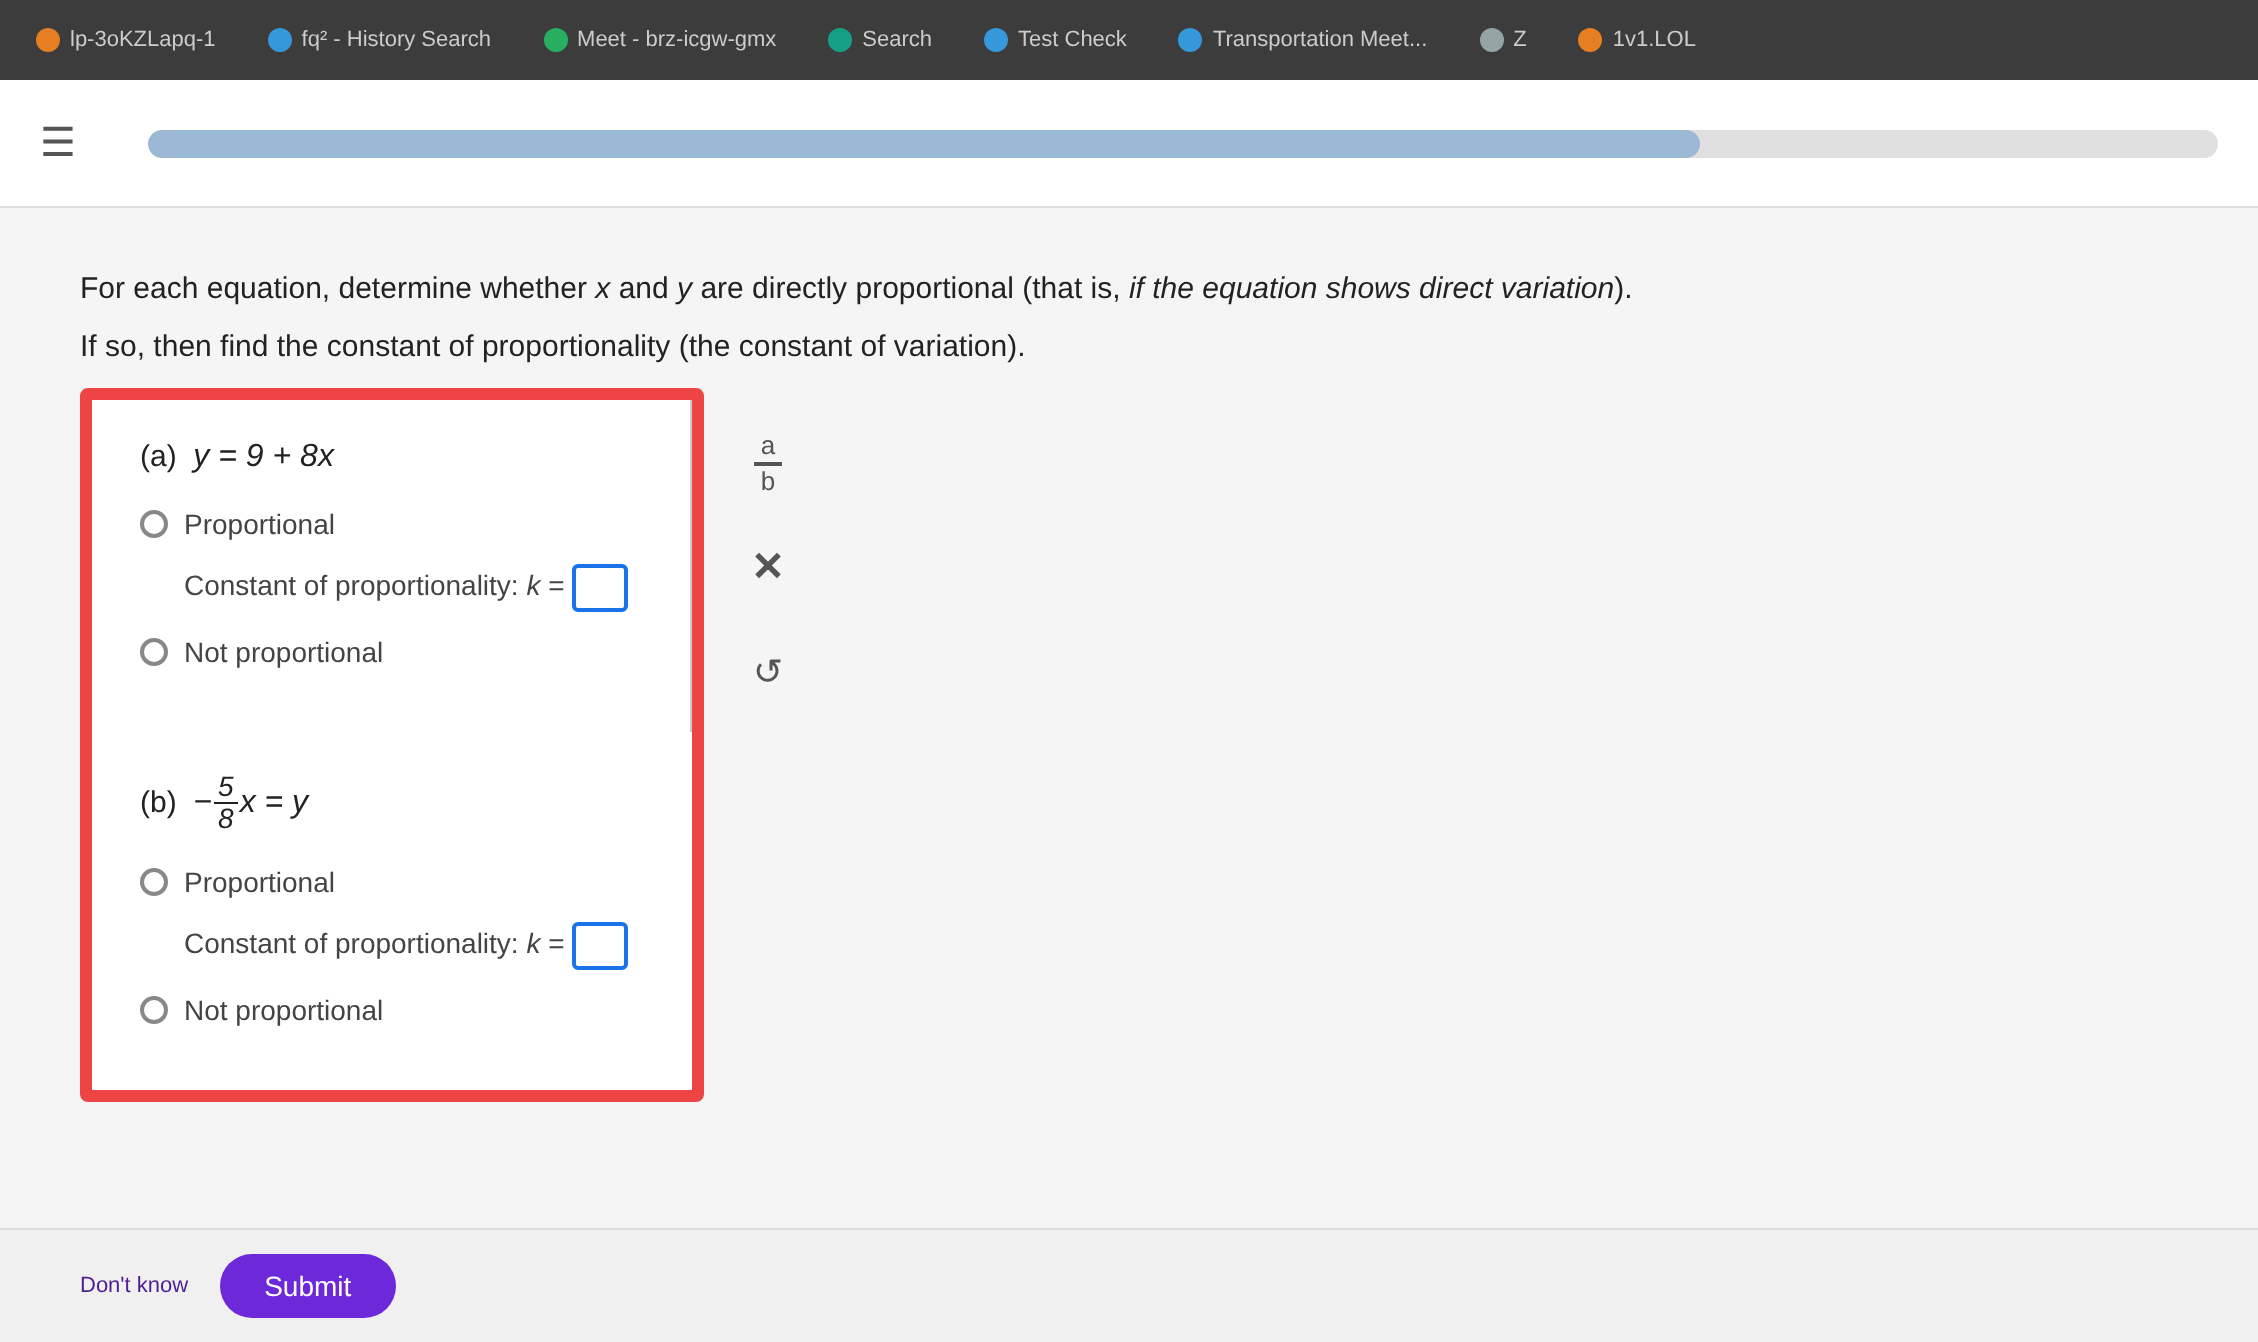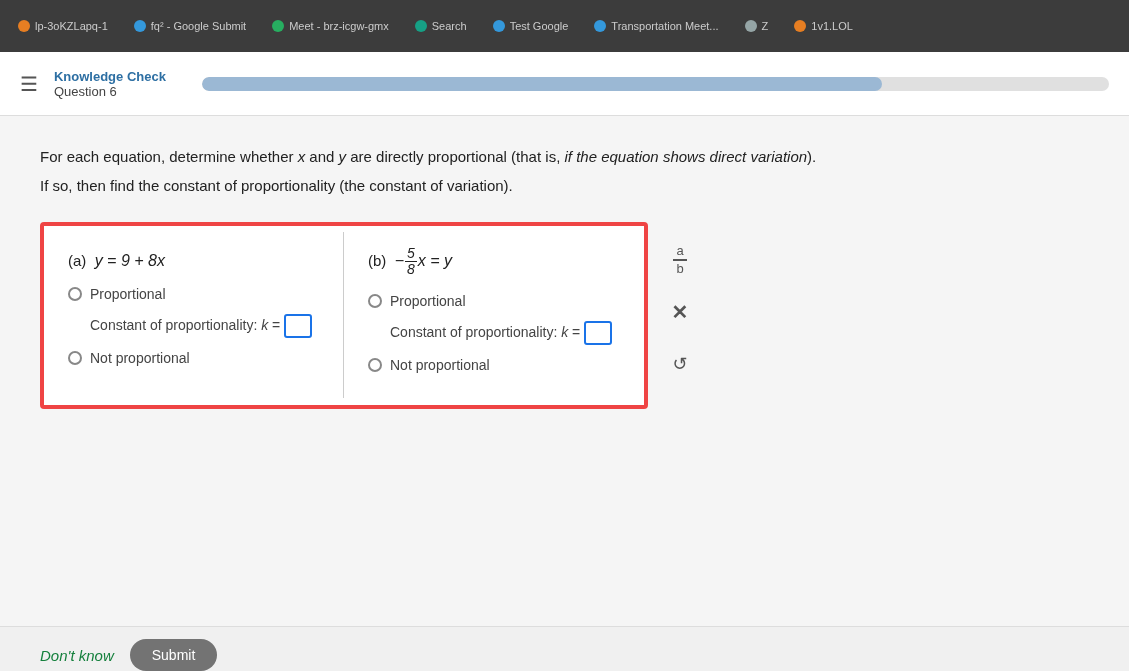--- a/index.html
+++ b/index.html
@@ -1,21 +1,21 @@
 <!DOCTYPE html>
 <html><head>
   <meta charset="utf-8">
   <style>
     * { margin: 0; padding: 0; box-sizing: border-box; }
     body { font-family: Arial, sans-serif; background: #e8e8e8; width: 1129px; height: 671px; overflow: hidden; }
 
     
     .browser-bar {
       background: #3c3c3c;
-      height: 52px;
+      height: 40px;
       display: flex;
       align-items: center;
       padding: 0 8px;
       gap: 6px;
       overflow: hidden;
     }
     .tab {
       display: flex;
       align-items: center;
       gap: 5px;
@@ -97,37 +97,36 @@
       color: #222;
       margin-bottom: 8px;
       line-height: 1.5;
     }
     .question-text em {
       font-style: italic;
     }
     .question-sub {
       font-size: 15px;
       color: #222;
-      margin-bottom: 28px;
+      margin-bottom: 12px;
     }
 
     
     .cards-row {
       display: flex;
       gap: 0;
       align-items: flex-start;
     }
 
     .problem-card {
       background: #fff;
-      border: 4px solid #ef4444;
+      border: 6px solid #ef4444;
       border-radius: 4px;
       display: flex;
-      flex-direction: row;
-      align-items: center;
+      flex-direction: column;
     }
 
     .card-section {
       padding: 20px 24px;
       min-width: 300px;
       border-right: 1px solid #ccc;
     }
     .card-section:last-child { border-right: none; }
 
     .card-label {
@@ -222,81 +221,76 @@
       display: flex;
       align-items: center;
       gap: 16px;
       padding: 12px 40px;
       background: #f0f0f0;
       border-top: 1px solid #ddd;
     }
     .dont-know-btn {
       background: transparent;
       border: none;
-      font-size: 15px;
-      color: #15803d;
-      cursor: pointer;
-      font-style: italic;
+      font-size: 11px;
+      color: #4c1d95;
+      cursor: pointer;
     }
     .submit-btn {
-      background: #737373;
+      background: #6d28d9;
       color: #fff;
       border: none;
       border-radius: 20px;
       padding: 8px 22px;
       font-size: 14px;
       cursor: pointer;
     }
   </style>
 </head>
 <body>
 
 <div class="browser-bar">
   <div class="tab">
     <span class="tab-icon orange"></span>
     <span>lp-3oKZLapq-1</span>
   </div>
   <div class="tab">
     <span class="tab-icon blue"></span>
-    <span>fq² - Google Submit</span>
+    <span>fq² - History Search</span>
   </div>
   <div class="tab">
     <span class="tab-icon green"></span>
     <span>Meet - brz-icgw-gmx</span>
   </div>
   <div class="tab">
     <span class="tab-icon teal"></span>
     <span>Search</span>
   </div>
   <div class="tab">
     <span class="tab-icon blue"></span>
-    <span>Test Google</span>
+    <span>Test Check</span>
   </div>
   <div class="tab">
     <span class="tab-icon blue"></span>
     <span>Transportation Meet...</span>
   </div>
   <div class="tab">
     <span class="tab-icon gray"></span>
     <span>Z</span>
   </div>
   <div class="tab">
     <span class="tab-icon orange"></span>
     <span>1v1.LOL</span>
   </div>
 </div>
 
 <div class="main-area">
 
   <div class="app-header">
     <div class="hamburger">☰</div>
-    <div class="header-title-area">
-      <div class="header-title">Knowledge Check</div>
-      <div class="header-subtitle">Question 6</div>
-    </div>
     <div class="progress-bar-container">
       <div class="progress-bar-fill" style="width: 75%;"></div>
     </div>
   </div>
 
   <div class="question-area">
     <p class="question-text">
       For each equation, determine whether <em>x</em> and <em>y</em> are directly proportional (that is, <em>if the equation shows direct variation</em>).
     </p>
     <p class="question-sub">If so, then find the constant of proportionality (the constant of variation).</p>

